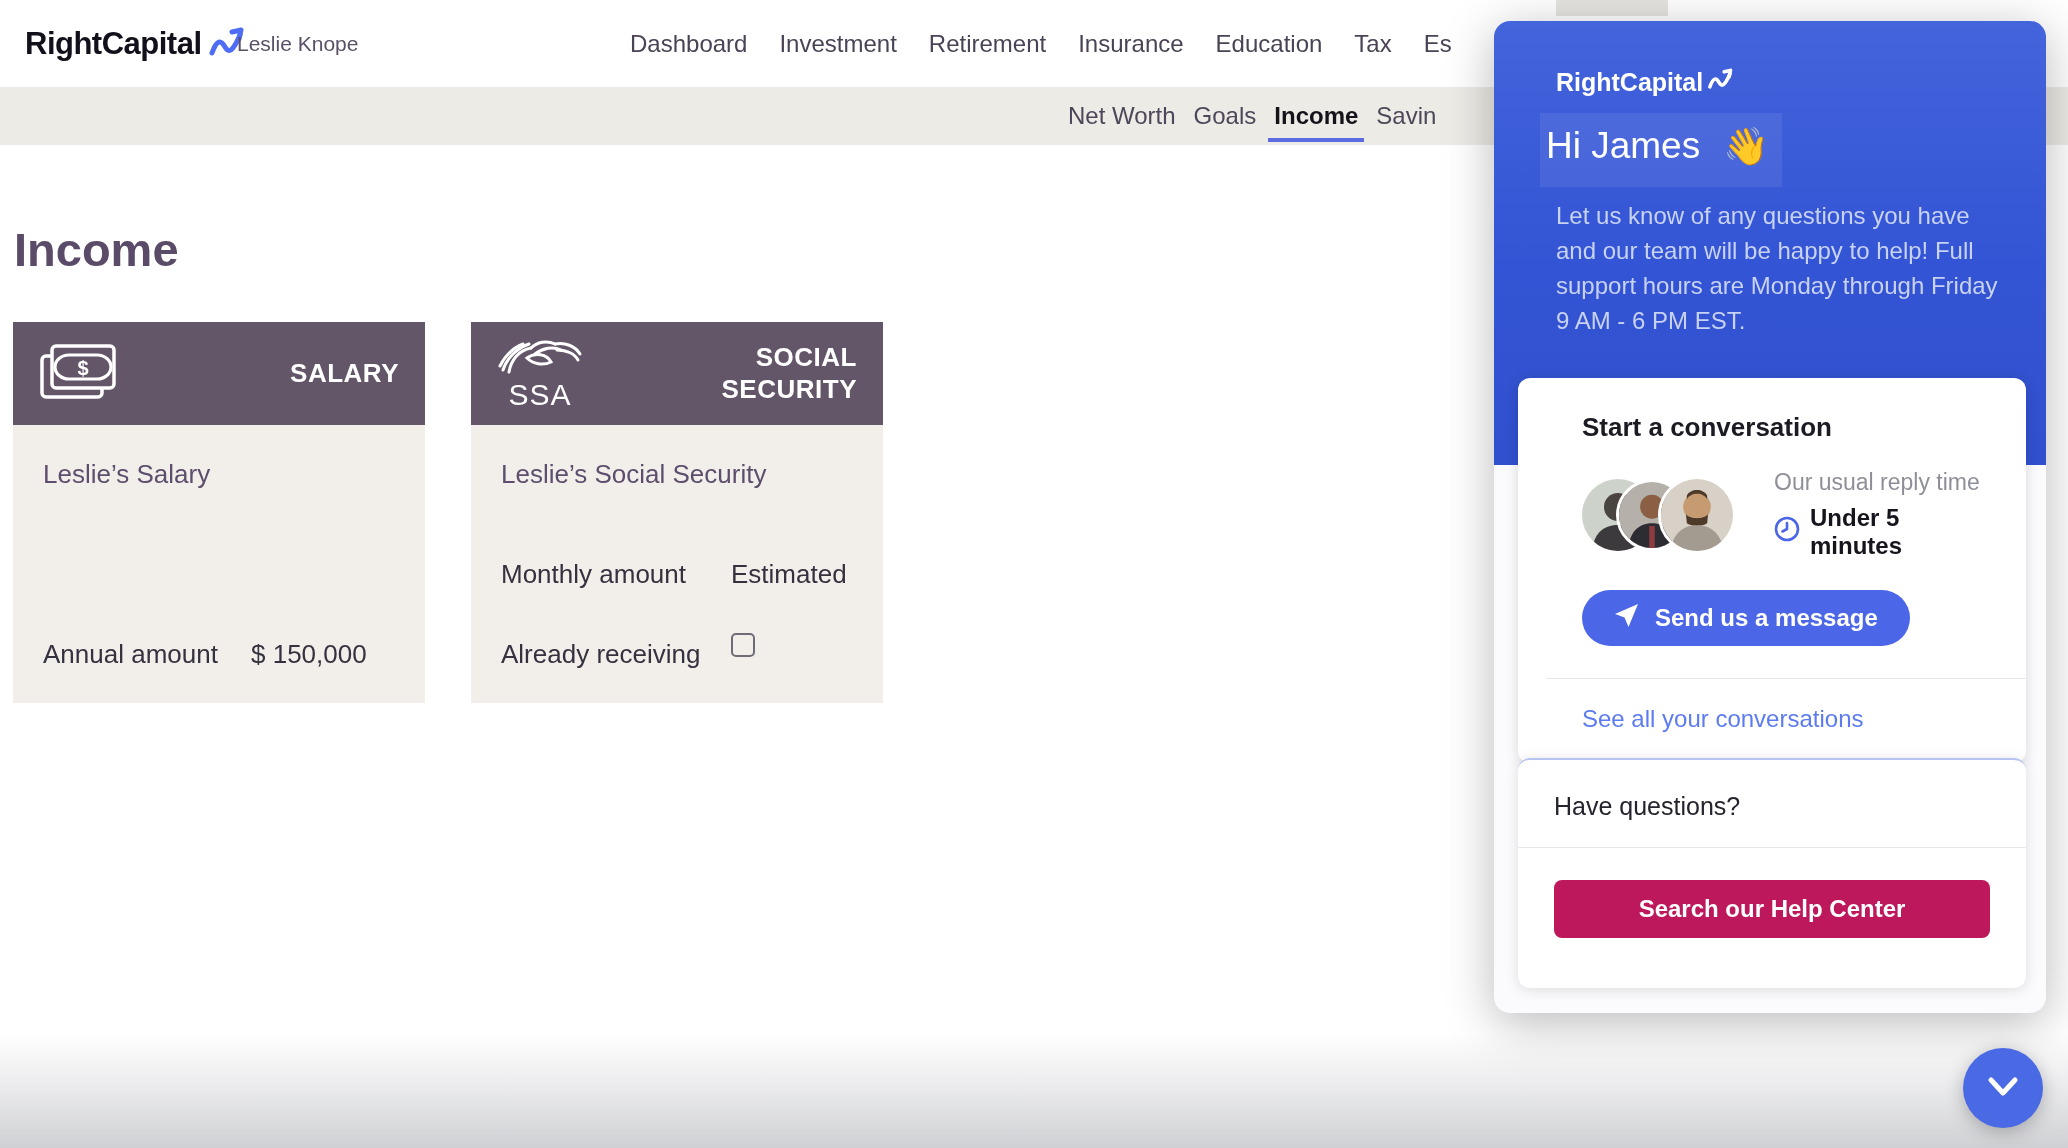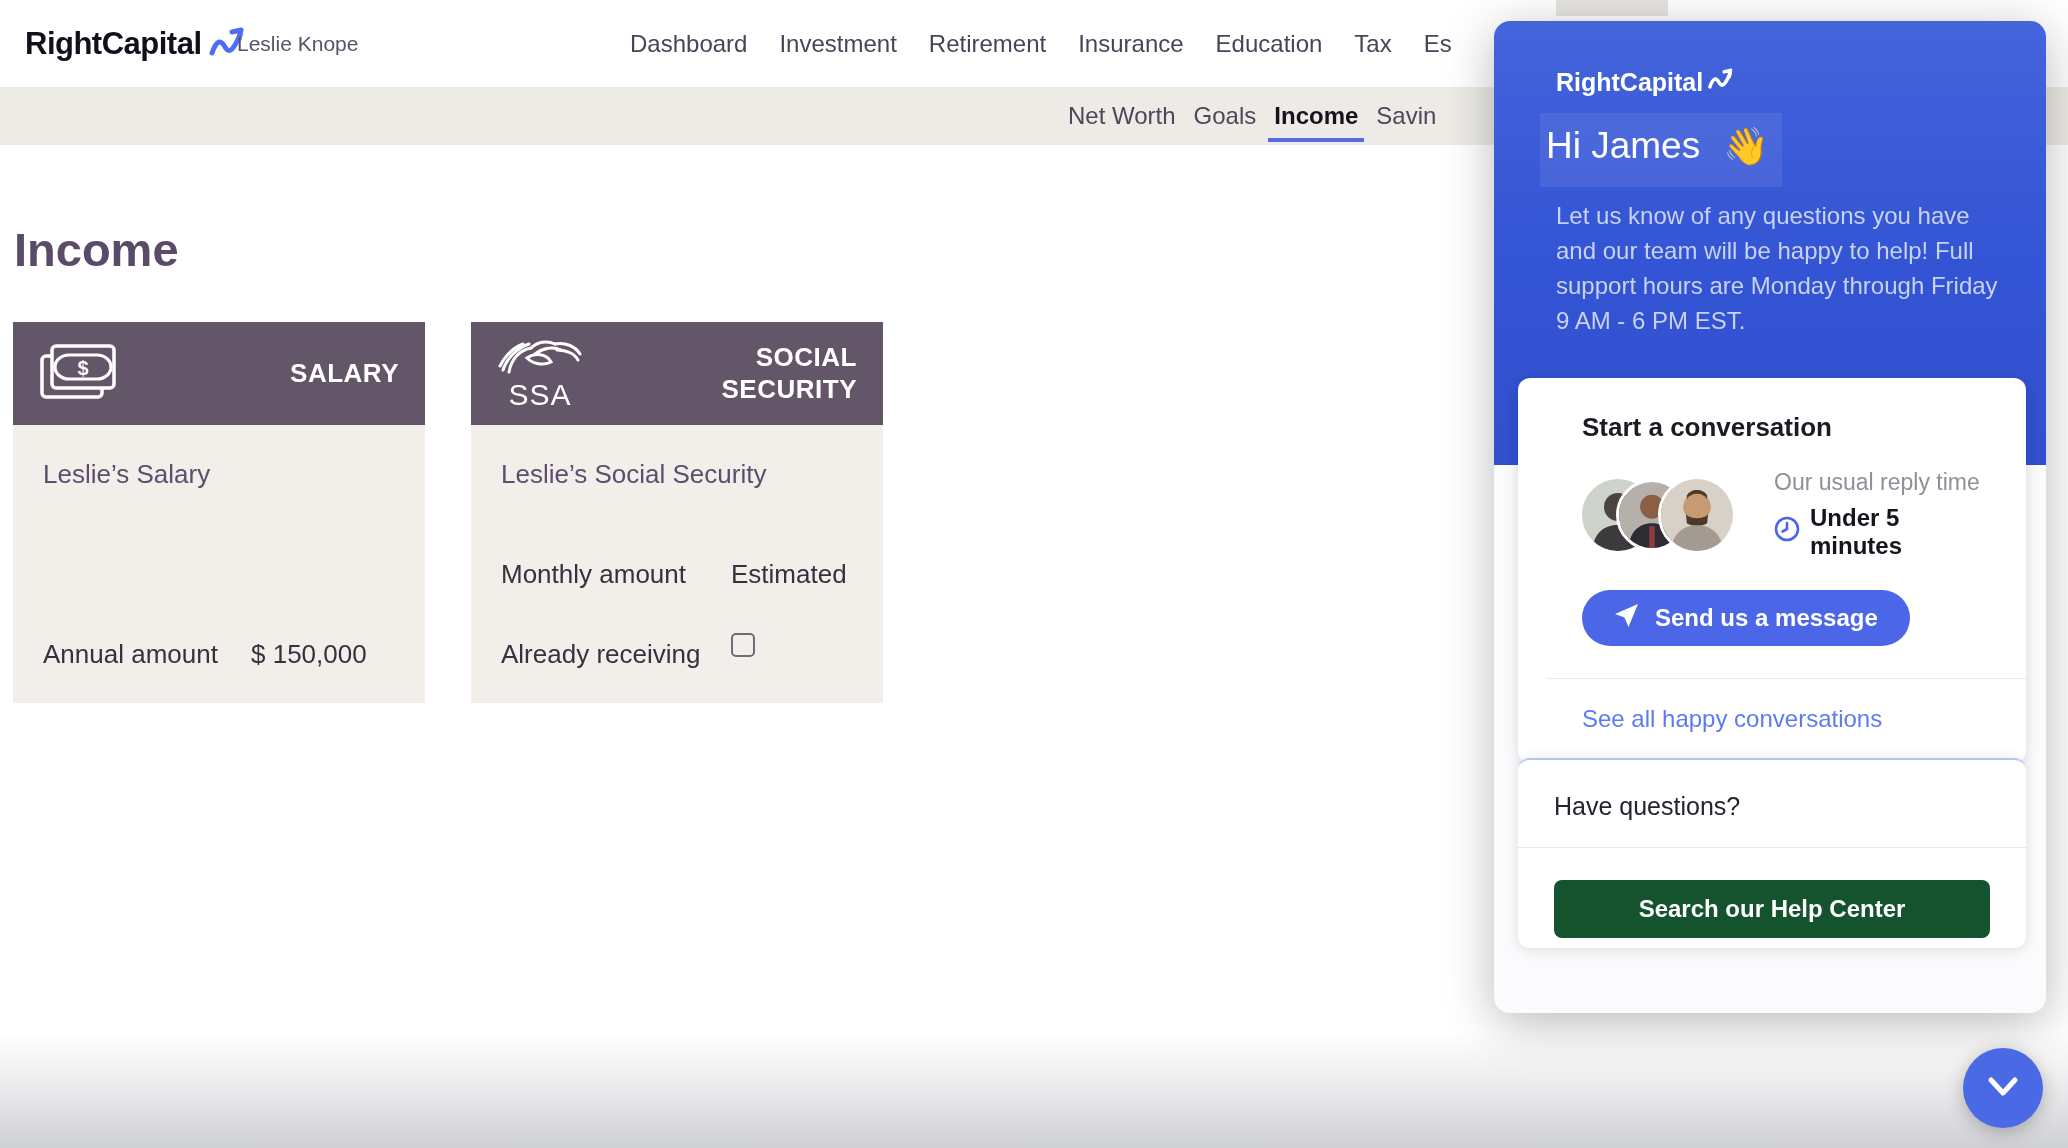--- a/index.html
+++ b/index.html
@@ -63,25 +63,25 @@
   .av2 { left:34px; top:3px; width:72px; height:72px; z-index:2; border:3px solid #fff; }
   .av3 { left:76px; top:0; width:78px; height:78px; z-index:3; border:3px solid #fff; }
   .reply-block { margin-left:36px; }
   .reply-label { font-size:23px; color:#8f8f99; }
   .reply-value { margin-top:8px; display:flex; align-items:center; gap:10px; font-size:24px; font-weight:bold; color:#16141d; }
   .send-btn { margin:30px 36px 0; display:inline-flex; align-items:center; gap:16px; height:56px; padding:0 32px; border-radius:28px;
               background:#4c66e8; color:#ffffff; font-size:24px; font-weight:bold; border:none; cursor:pointer; }
   .divider { margin-top:32px; height:1px; background:#e8e8ec; }
   .see-all { padding:26px 36px 30px; font-size:24px; color:#5d7bf0; cursor:pointer; }
 
-  .help-card { position:absolute; left:24px; top:737px; width:508px; height:190px; background:#ffffff; border-radius:12px;
+  .help-card { position:absolute; left:24px; top:737px; width:508px; height:230px; background:#ffffff; border-radius:12px;
                border-top:2px solid #b7c3f1; box-shadow:0 2px 14px rgba(0,0,0,0.12); }
   .help-title { padding:32px 36px 26px; font-size:25px; color:#26232e; }
   .help-divider { height:1px; background:#e8e8ec; }
-  .help-btn { display:block; margin:32px 36px 0; width:436px; height:58px; background:#14532d; border:none; border-radius:8px;
+  .help-btn { display:block; margin:32px 36px 0; width:436px; height:58px; background:#be185d; border:none; border-radius:8px;
               color:#ffffff; font-size:24px; font-weight:bold; cursor:pointer; }
 
   .launcher { position:absolute; left:1963px; top:1048px; width:80px; height:80px; border-radius:50%; background:#4a69e5;
               display:flex; align-items:center; justify-content:center; box-shadow:0 4px 18px rgba(0,0,0,0.25); cursor:pointer; z-index:30; border:none; }
 </style>
 </head>
 <body>
 
 <div class="page">
 
@@ -234,21 +234,21 @@
       </div>
       <button class="send-btn">
         <span>
           <svg width="25" height="25" viewBox="0 0 25 25">
               <path d="M1 11 L24 1 L14.5 24 L10.5 14.5 Z" fill="#ffffff"></path>
             </svg>
         </span>
         <span>Send us a message</span>
       </button>
       <div class="divider"></div>
-      <div class="see-all">See all happy conversations</div>
+      <div class="see-all">See all your conversations</div>
     </div>
 
     <div class="help-card">
       <div class="help-title">Have questions?</div>
       <div class="help-divider"></div>
       <button class="help-btn">Search our Help Center</button>
     </div>
   </div>
 
   <button class="launcher">

